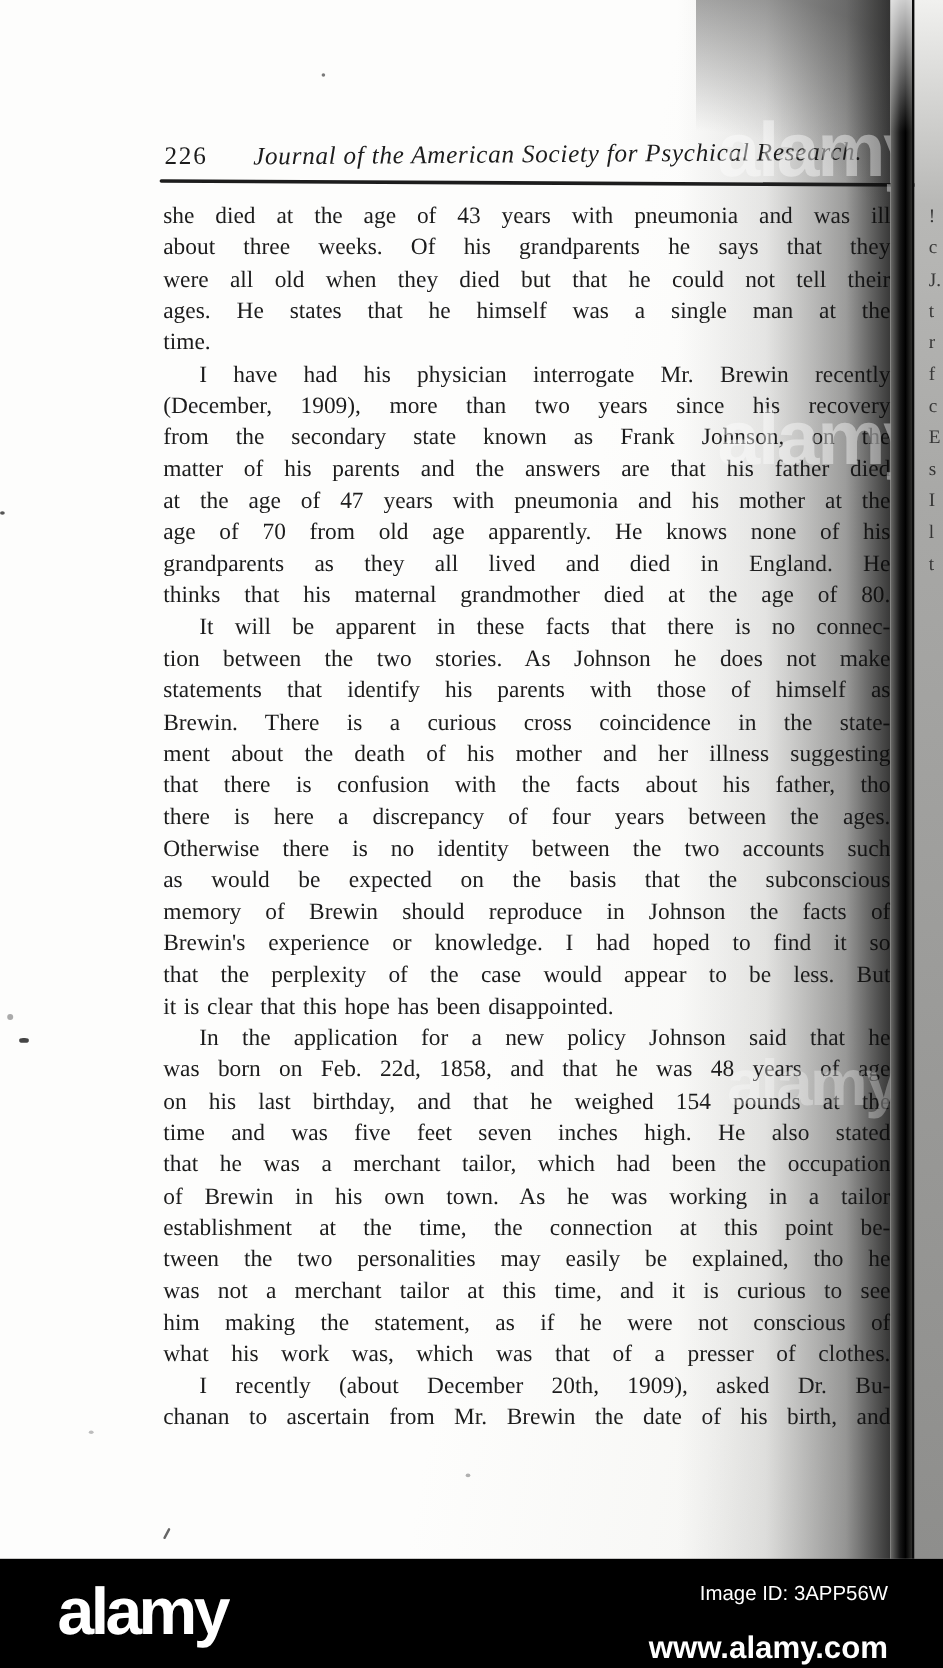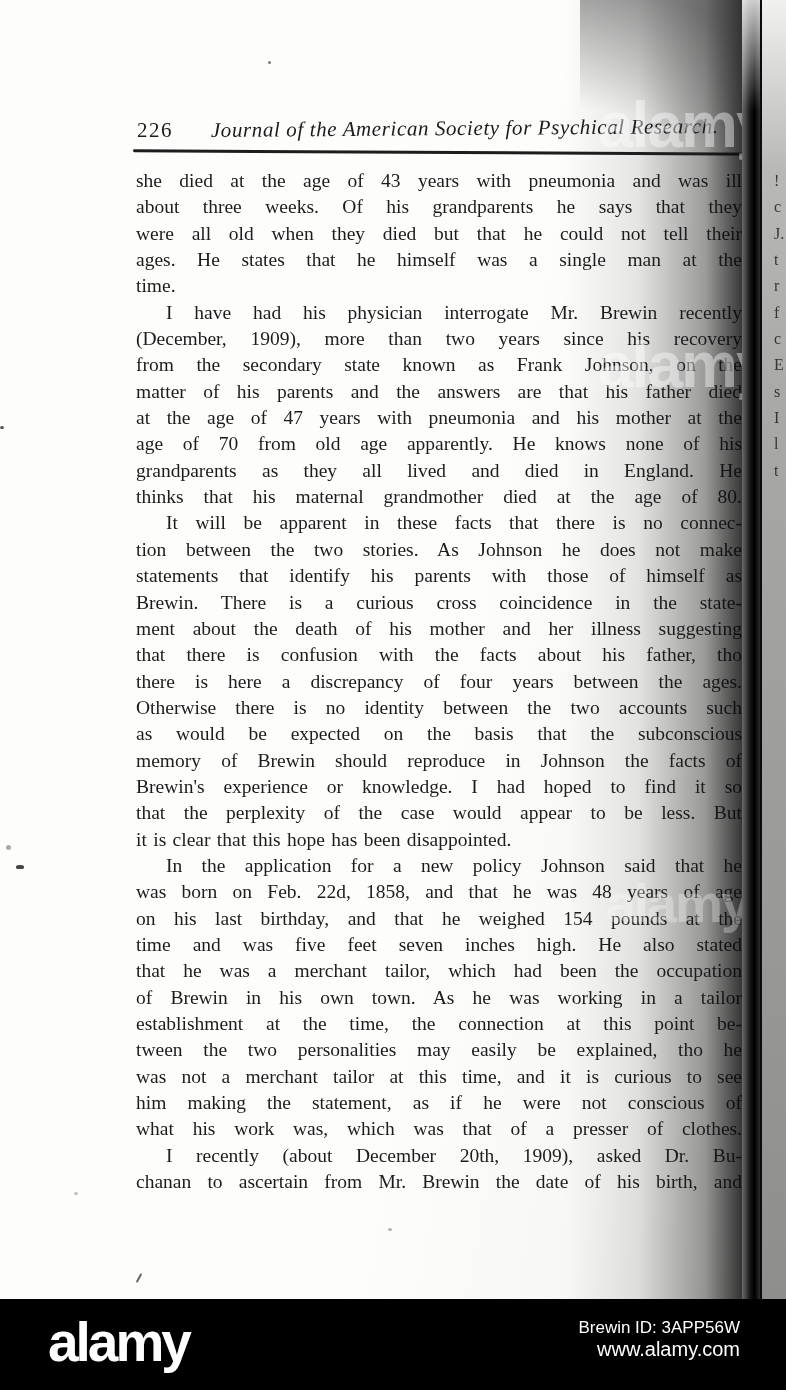--- a/index.html
+++ b/index.html
@@ -53,21 +53,21 @@
   .s6 { left:388px; top:1228px; width:4px; height:3px; background:#b0b0b0; }
   .s7 { left:74px;  top:1192px; width:4px; height:3px; background:#bdbdbd; }
   
   .alamy-bar { position:absolute; left:0; top:1299px; width:786px; height:91px;
     background:var(--bar_background,#000); color:var(--bar_text,#fff);
     font-family:"Liberation Sans", sans-serif; }
   .alamy-logo { position:absolute; left:48px; top:50%; transform:translateY(-54%);
     font-size:55px; font-weight:bold; letter-spacing:-3px; color:var(--bar_text,#fff); }
   .bar-info { position:absolute; right:46px; top:19px; text-align:right; }
   .image-id { font-size:17px; font-weight:400; }
-  .website { font-size:20px; font-weight:normal; margin-top:0; }
+  .website { font-size:26px; font-weight:bold; margin-top:20px; }
 </style>
 </head>
 <body>
 
 <div class="shot">
 
   <div class="header">
     <span class="page-number">226</span><span class="journal-title">Journal of the American Society for Psychical Research.</span>
   </div>
   <div class="header-rule"></div>
@@ -156,18 +156,18 @@
   <div class="speck s2"></div>
   <div class="speck s3"></div>
   <div class="speck s4"></div>
   <div class="speck s5"></div>
   <div class="speck s6"></div>
   <div class="speck s7"></div>
 
   <div class="alamy-bar">
     <div class="alamy-logo">alamy</div>
     <div class="bar-info">
-      <div class="image-id">Brewin ID: 3APP56W</div>
+      <div class="image-id">Image ID: 3APP56W</div>
       <div class="website">www.alamy.com</div>
     </div>
   </div>
 
 </div>
 
 </body></html>

